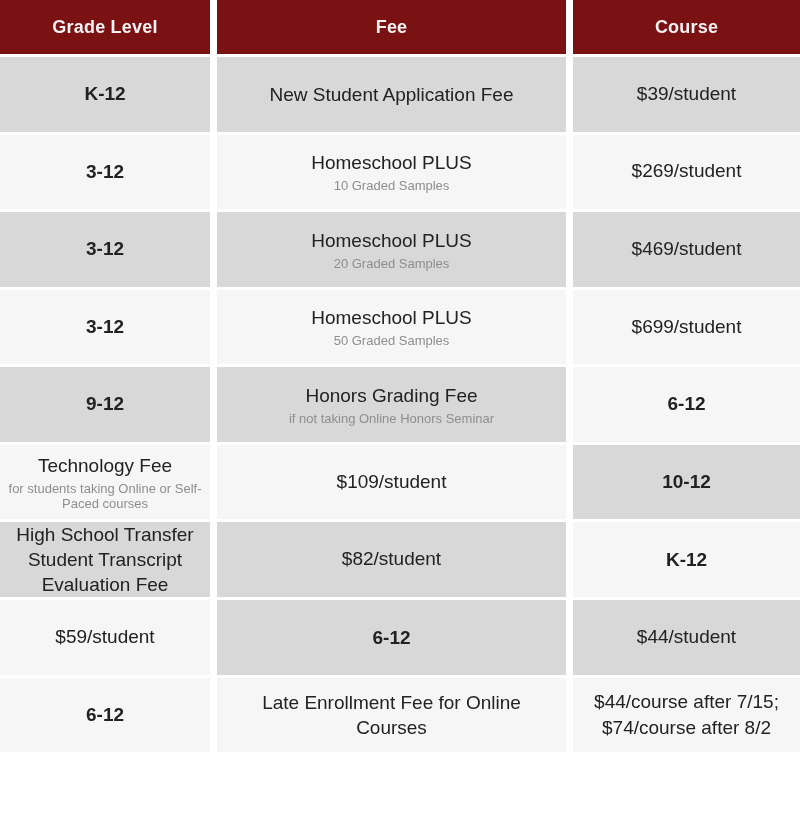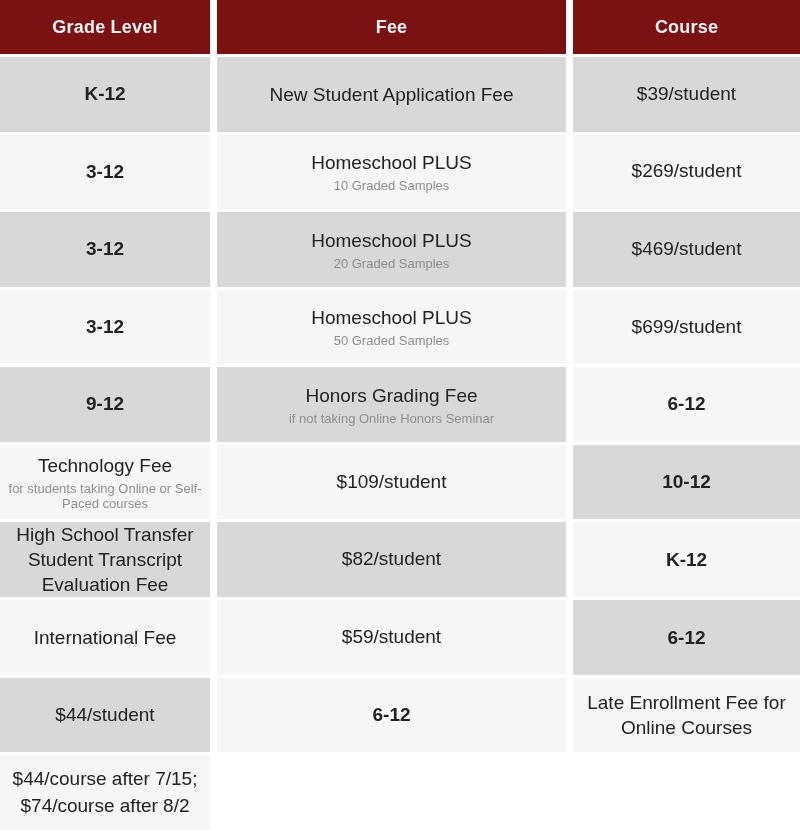--- a/index.html
+++ b/index.html
@@ -149,24 +149,20 @@
     <span class="course-title">High School Transfer Student Transcript Evaluation Fee</span>
 
   </div>
   <div class="cell fee-col row-gray">
     <span class="fee">$82/student</span>
   </div>
 
   <div class="cell grade-col row-light">
     <span class="grade">K-12</span>
   </div>
-  <div class="cell course-col row-light">
-    <span class="course-title">International Fee</span>
-
-  </div>
   <div class="cell fee-col row-light">
     <span class="fee">$59/student</span>
   </div>
 
   <div class="cell grade-col row-gray">
     <span class="grade">6-12</span>
   </div>
   <div class="cell fee-col row-gray">
     <span class="fee">$44/student</span>
   </div>

